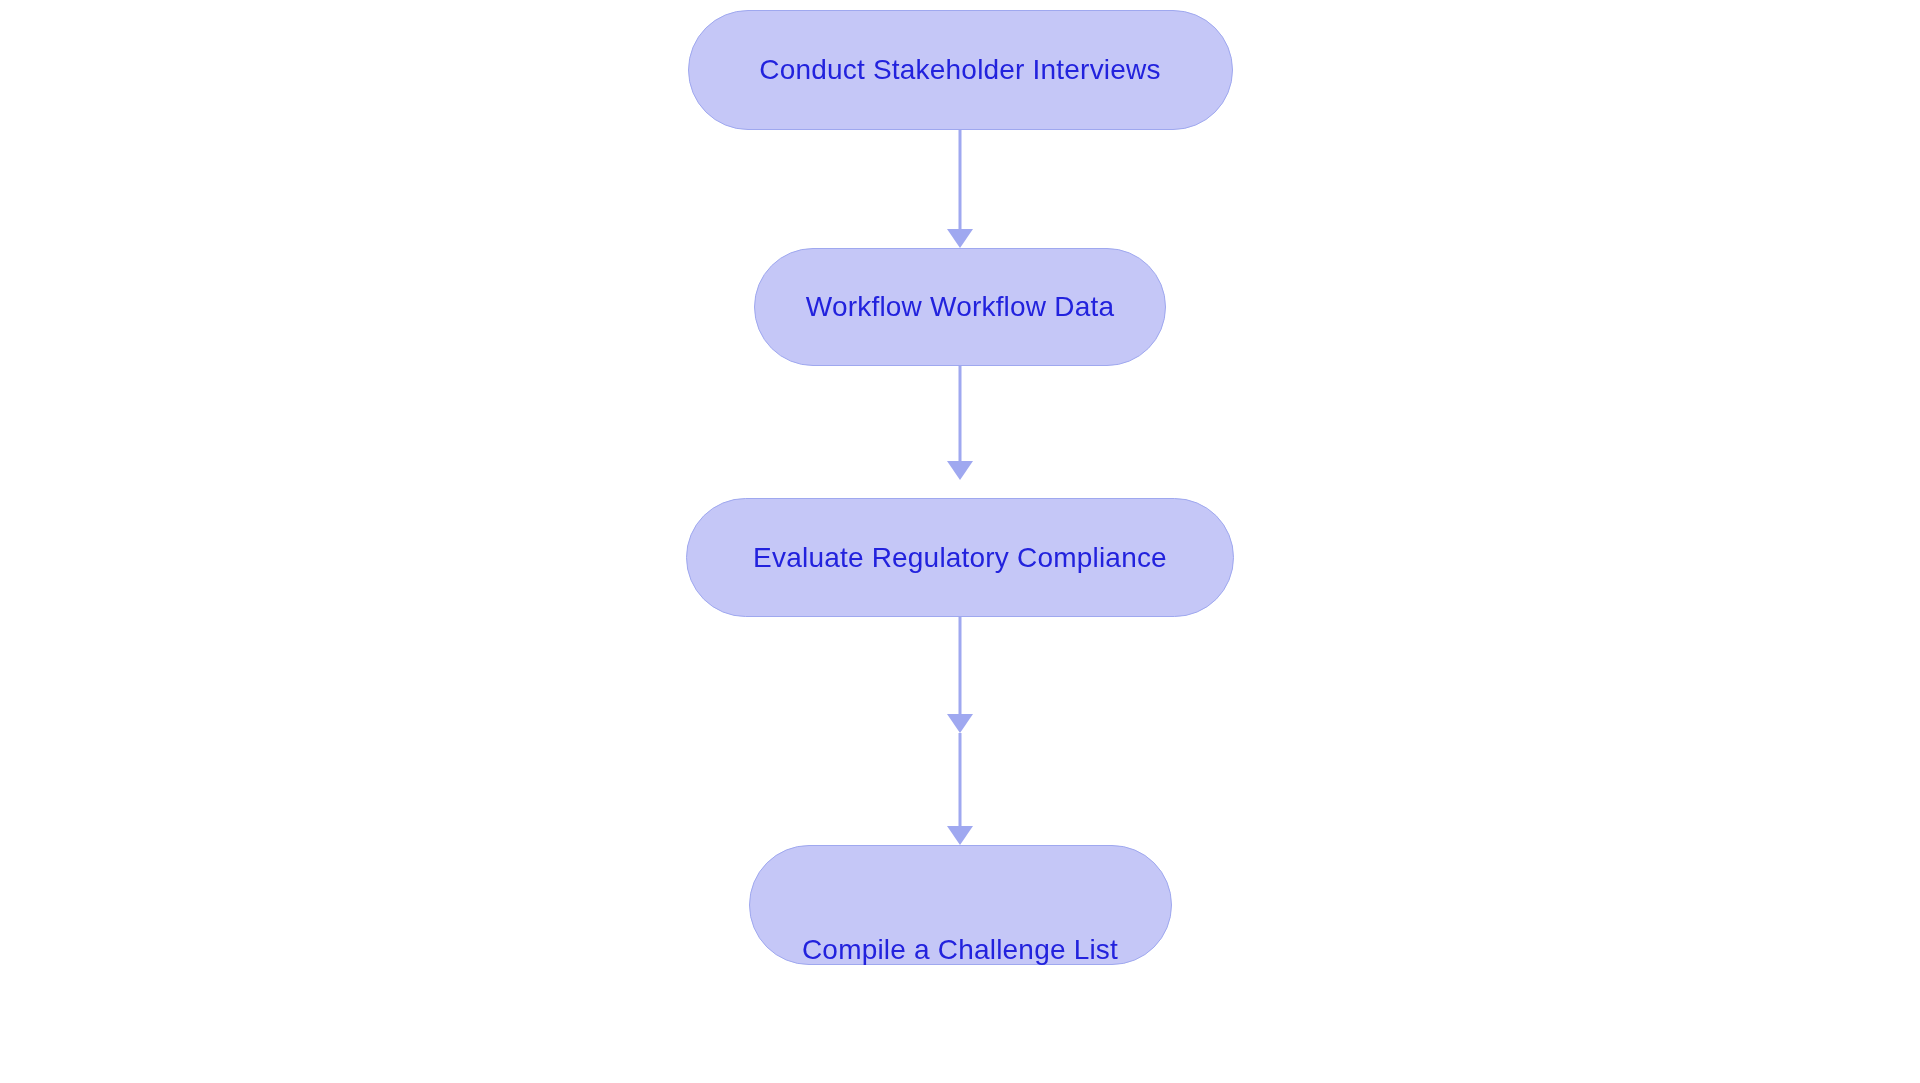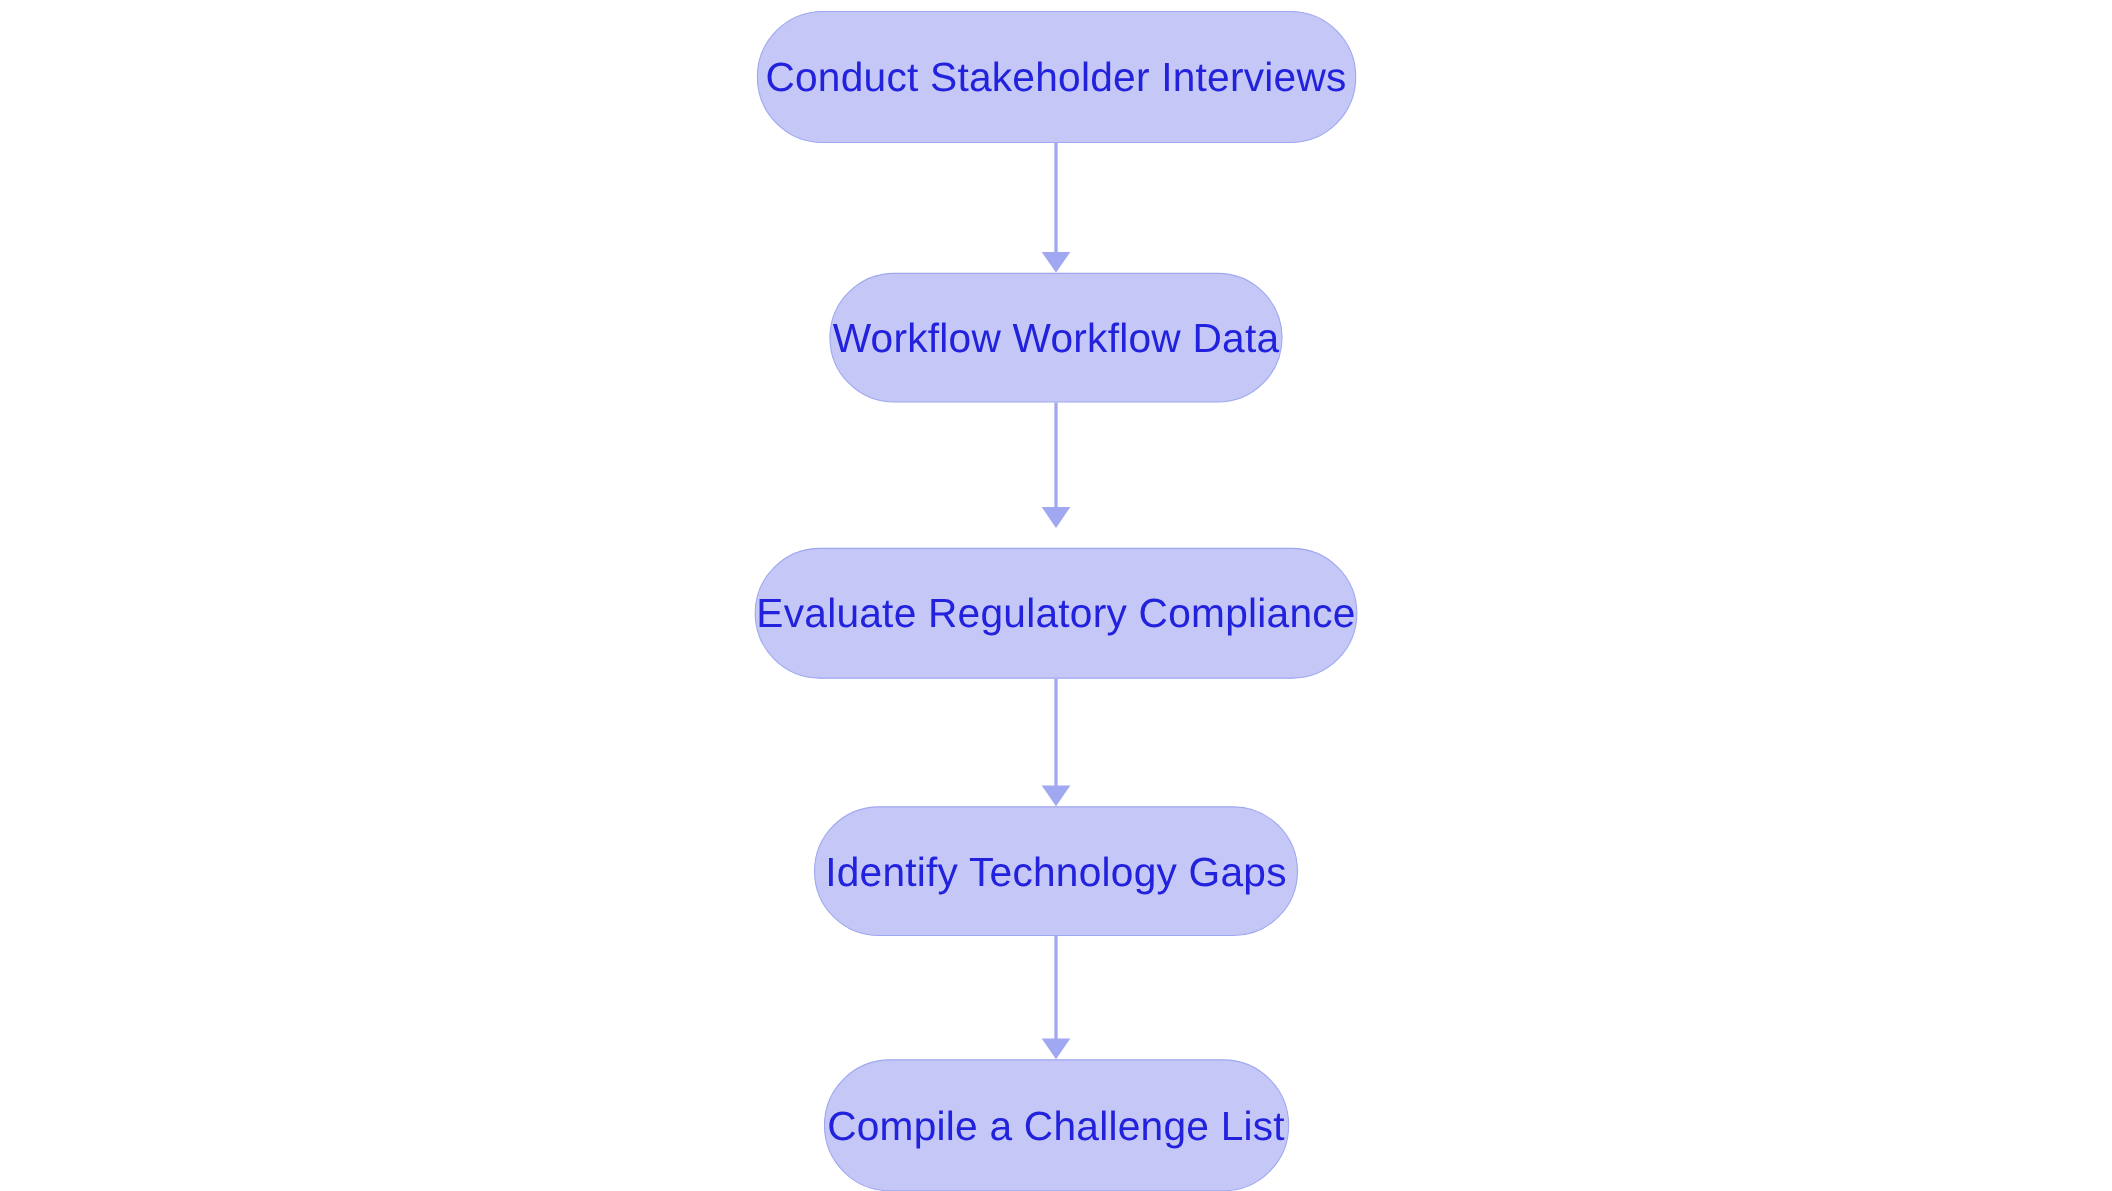--- a/index.html
+++ b/index.html
@@ -31,21 +31,21 @@
   }
   .node {
     box-sizing: border-box;
     display: flex;
     align-items: center;
     justify-content: center;
     background: #c5c7f7;
     border: 1.6px solid #9fa8ef;
     border-radius: 999px;
     color: #2222dd;
-    font-size: 37px;
+    font-size: 28px;
     font-weight: 400;
     letter-spacing: 0.2px;
     white-space: nowrap;
     line-height: 1;
   }
   .node-label {
     display: block;
     padding: 0 6px;
     color: #2222dd;
   }
@@ -73,21 +73,21 @@
     border-left: 13px solid transparent;
     border-right: 13px solid transparent;
     border-top: 19px solid #9fa8f0;
   }
 
   
   .node-1 { width: 545px; height: 120px; }
   .node-2 { width: 412px; height: 118px; }
   .node-3 { width: 548px; height: 119px; margin-top: 18px; }
   .node-4 { width: 440px; height: 118px; }
-  .node-5 { width: 423px; height: 120px; }
+  .node-5 { width: 423px; height: 120px; align-items: flex-end; }
 
   .gap-1 { height: 118px; }
   .gap-2 { height: 114px; }
   .gap-3 { height: 116px; }
   .gap-4 { height: 112px; }
 
   .gap-1 .connector-line { height: 100px; }
   .gap-2 .connector-line { height: 96px; }
   .gap-3 .connector-line { height: 98px; }
   .gap-4 .connector-line { height: 94px; }
@@ -122,23 +122,20 @@
 
     <div class="node node-3">
       <span class="node-label">Evaluate Regulatory Compliance</span>
     </div>
 
     <div class="connector gap-3">
       <span class="connector-line"></span>
       <span class="connector-head"></span>
     </div>
 
-    <div class="node node-4">
-      <span class="node-label">Identify Technology Gaps</span>
-    </div>
 
     <div class="connector gap-4">
       <span class="connector-line"></span>
       <span class="connector-head"></span>
     </div>
 
     <div class="node node-5">
       <span class="node-label">Compile a Challenge List</span>
     </div>
 

